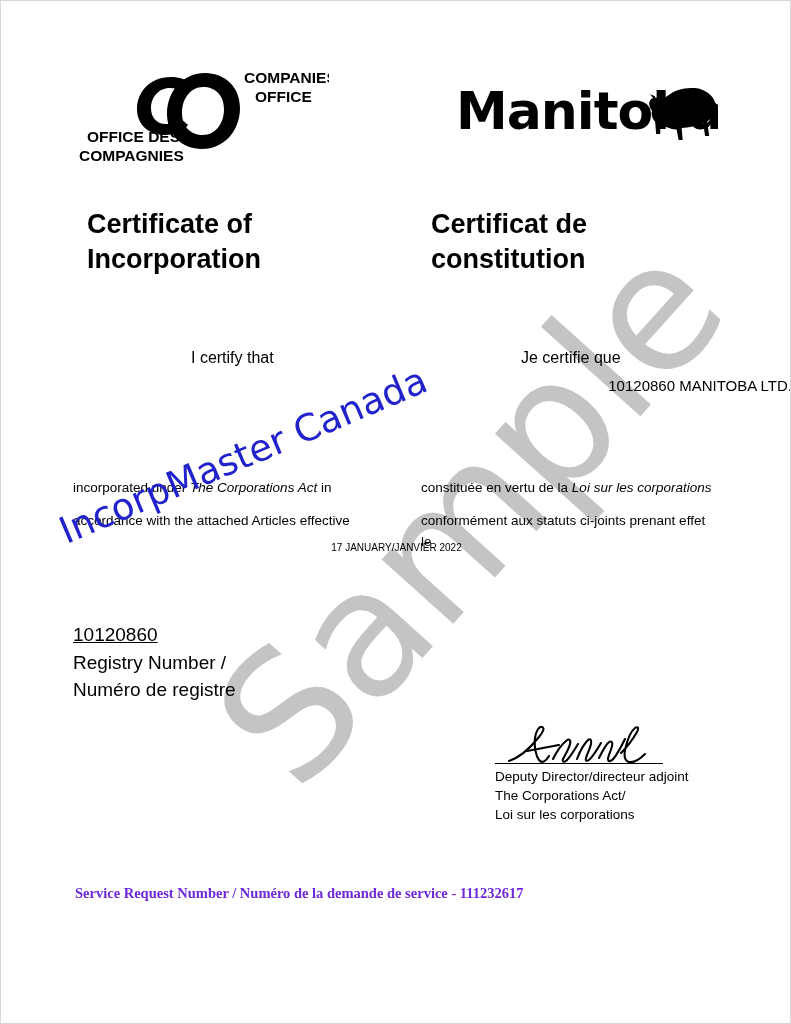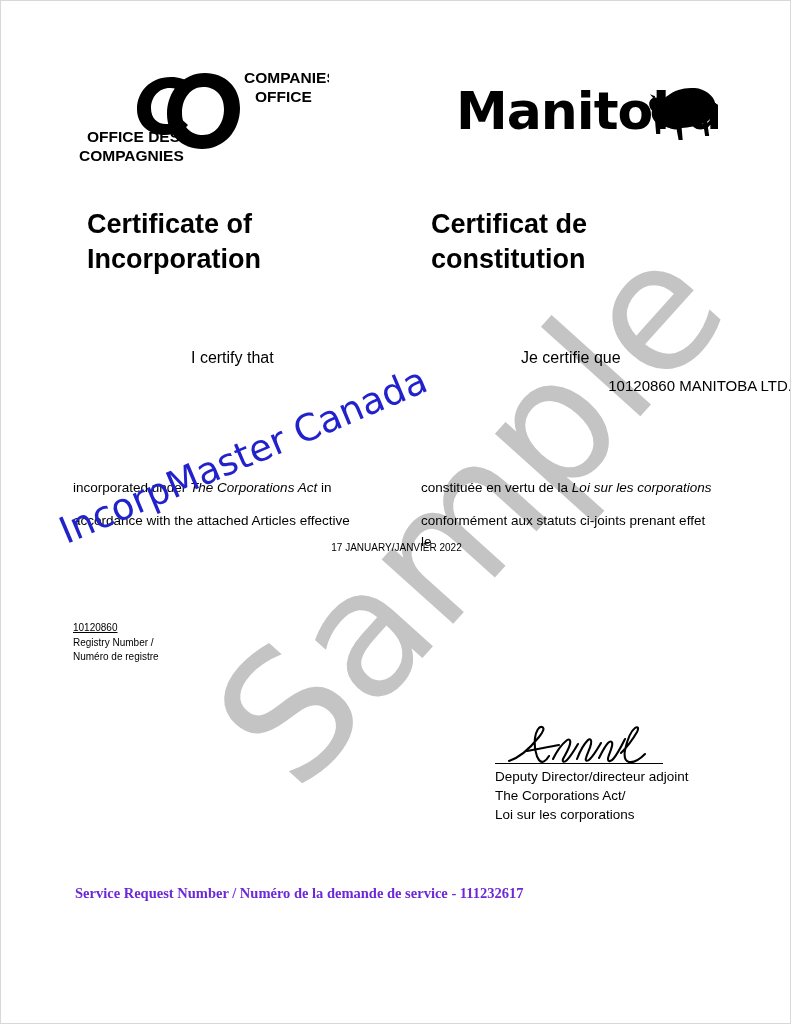--- a/index.html
+++ b/index.html
@@ -122,21 +122,21 @@
     text-align: center;
     font-size: 10px;
     color: #000;
   }
 
   
   #registry {
     position: absolute;
     z-index: 6;
     left: 72px; top: 620px;
-    font-size: 10px;
+    font-size: 19px;
     line-height: 1.45;
     color: #000;
   }
   #registry-number {
     text-decoration: underline;
     display: block;
   }
 
   
   #seal {

